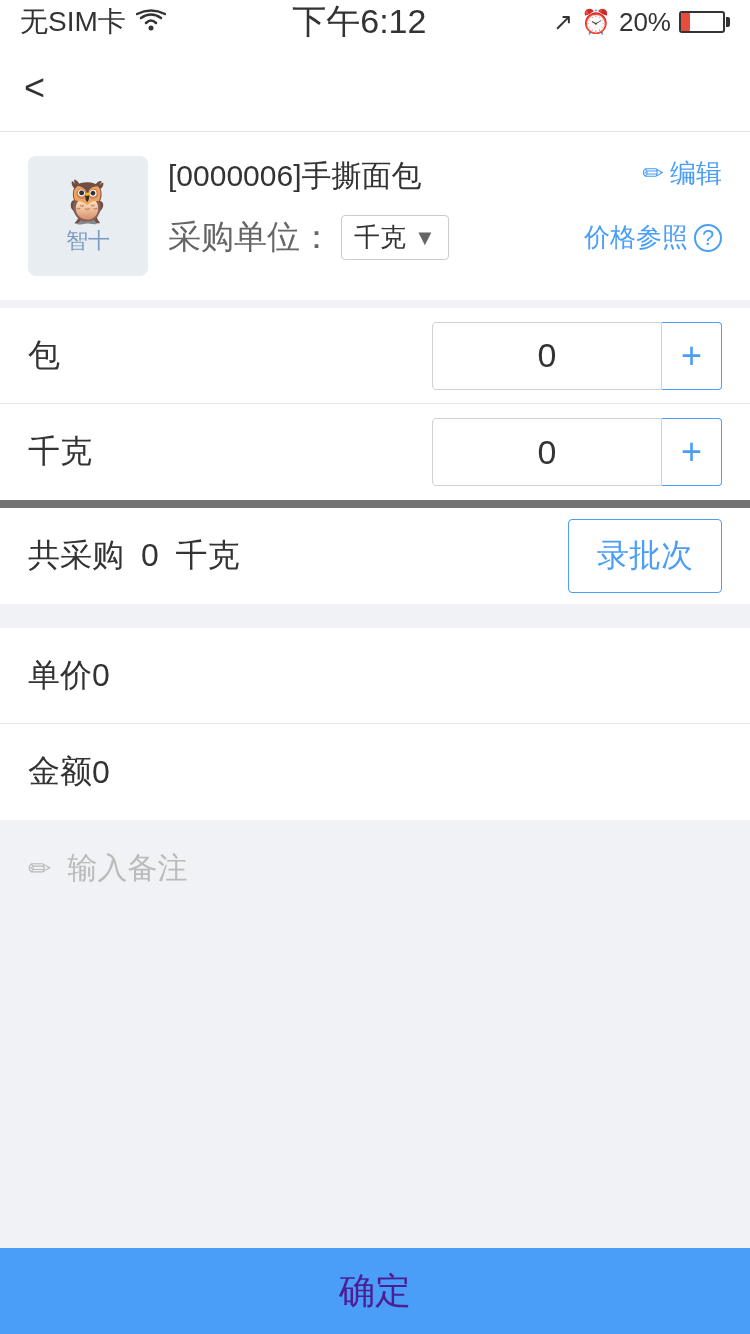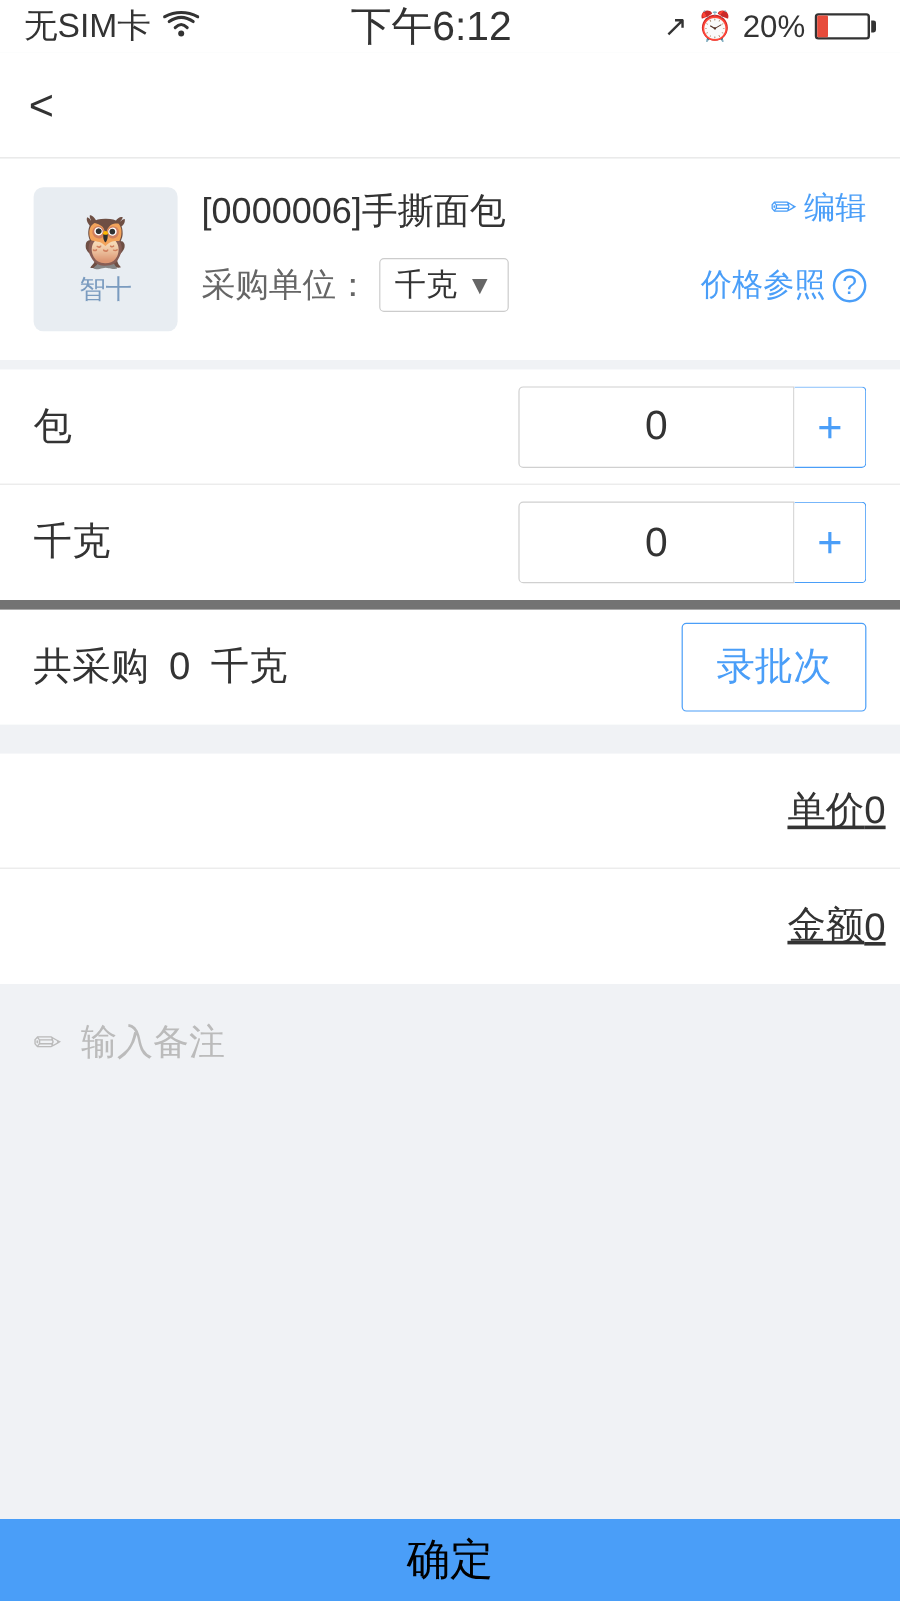--- a/index.html
+++ b/index.html
@@ -119,21 +119,21 @@
       cursor: pointer;
       white-space: nowrap;
       margin-left: 20px;
     }
     .product-unit-row {
       display: flex;
       align-items: center;
       justify-content: space-between;
       margin-top: 18px;
     }
-    .unit-label { font-size: 28px; color: #666; }
+    .unit-label { font-size: 33px; color: #666; }
     .unit-selector {
       display: flex; align-items: center;
       border: 1px solid #ccc;
       border-radius: 4px;
       padding: 4px 12px;
       font-size: 26px;
       color: #333;
       background: #fff;
       margin-left: 8px;
     }
@@ -234,25 +234,24 @@
 
     
     .price-section {
       background: #fff;
       margin-top: 8px;
       border-top: 8px solid #f0f2f5;
     }
     .price-row {
       display: flex;
       align-items: center;
-      justify-content: flex-end;
-      padding: 0 12px;
+      justify-content: flex-start;
+      padding: 0 28px;
       min-height: 96px;
       border-bottom: 1px solid #e8e8e8;
-      text-decoration: underline;
     }
     .price-row:last-child { border-bottom: none; }
     .price-label { font-size: 32px; color: #333; }
     .price-value { font-size: 32px; color: #333; }
 
     
     .remark-section {
       background: #f0f2f5;
       margin-top: 0;
       padding: 28px;
@@ -272,23 +271,23 @@
       flex: 1;
       min-height: 320px;
     }
 
     
     .confirm-btn {
       position: fixed;
       bottom: 0;
       left: 0;
       width: 750px;
-      height: 68px;
+      height: 86px;
       background: #4a9ef8;
-      color: #000000;
+      color: #4c1d95;
       font-size: 36px;
       display: flex;
       align-items: center;
       justify-content: center;
       cursor: pointer;
       border: none;
       outline: none;
     }
   </style>
 </head>

